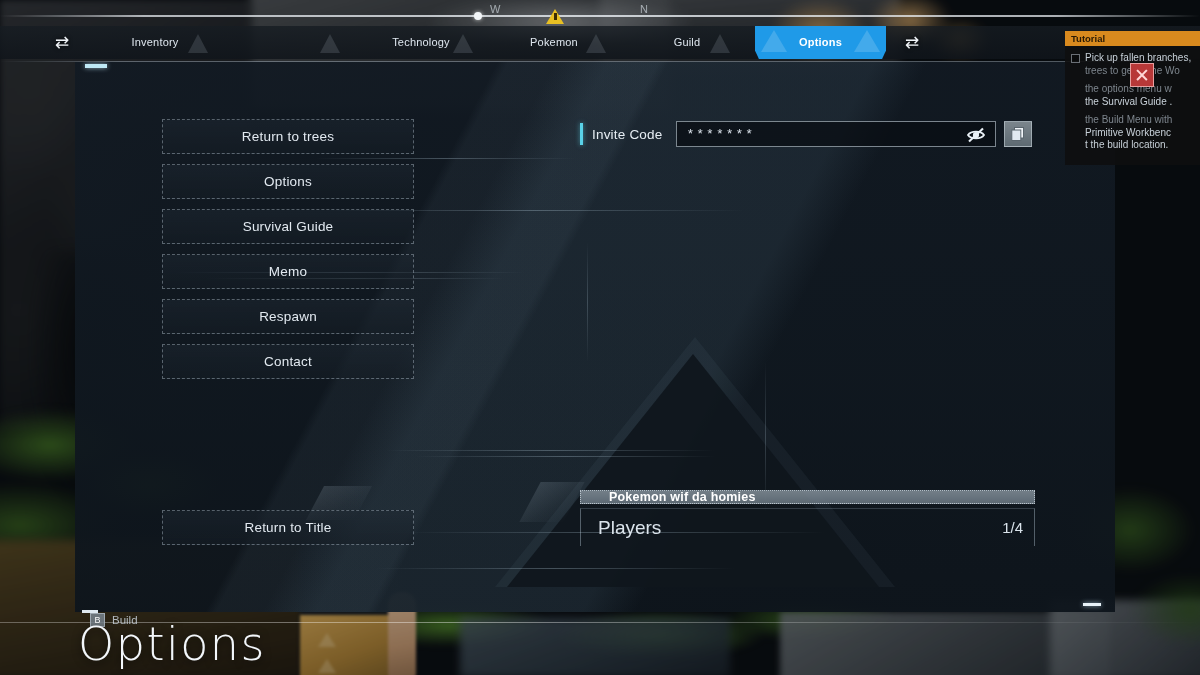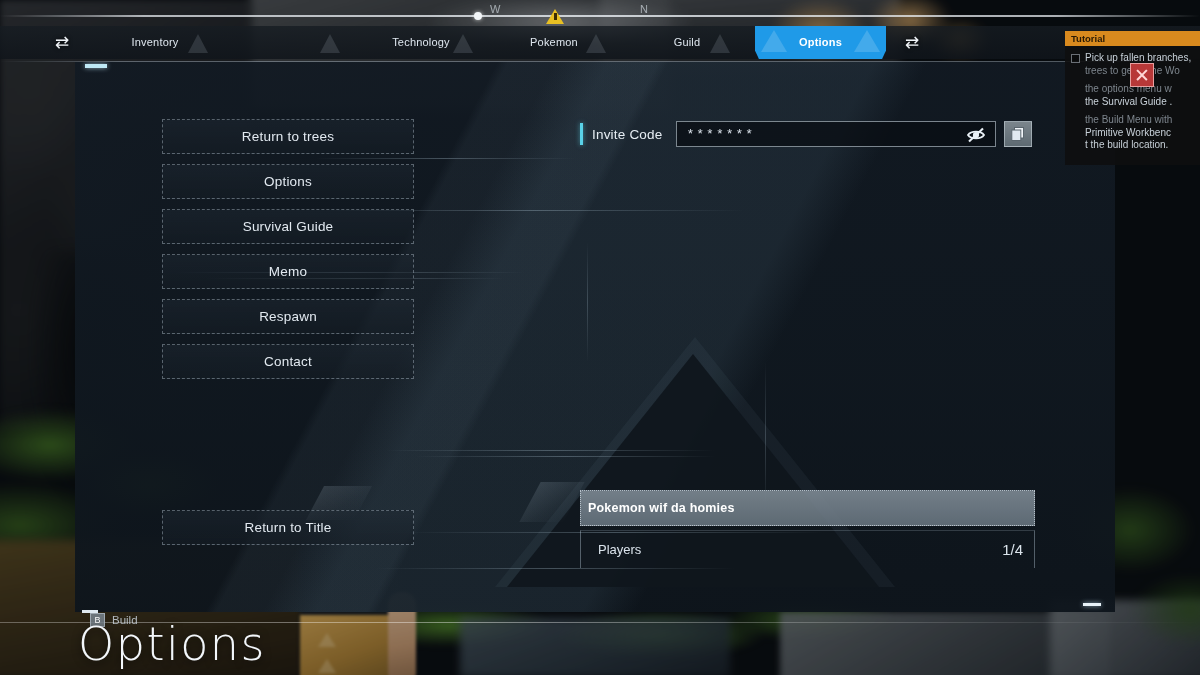--- a/index.html
+++ b/index.html
@@ -266,34 +266,34 @@
   #copy-btn {
     width:28px; height:26px; margin-left:8px;
     background:linear-gradient(180deg, #7b858c 0%, #5e6a72 100%);
     border:1px solid rgba(225,235,242,.45);
     display:flex; align-items:center; justify-content:center; cursor:pointer;
   }
 
   
   #server-info { position:absolute; left:505px; top:428px; width:455px; }
   #server-name-bar {
-    height:36px; background:linear-gradient(180deg, rgba(128,140,150,.88) 0%, rgba(104,117,128,.88) 100%);
+    height:14px; background:linear-gradient(180deg, rgba(128,140,150,.88) 0%, rgba(104,117,128,.88) 100%);
     border:1px dotted rgba(230,240,248,.62);
-    display:flex; align-items:center; padding-left:7px;
+    display:flex; align-items:center; padding-left:28px;
   }
   #server-name { font-size:12.5px; color:#ffffff; font-weight:bold; letter-spacing:.2px; }
   #players-row {
     position:relative; height:38px; margin-top:4px;
     border-left:1px solid rgba(195,215,230,.38);
     border-right:1px solid rgba(195,215,230,.38);
     border-top:1px solid rgba(195,215,230,.20);
     display:flex; align-items:center; justify-content:space-between;
     padding:0 11px 0 17px;
   }
-  #players-label { font-size:13px; color:#dbe4ec; }
+  #players-label { font-size:19px; color:#dbe4ec; }
   #players-count { font-size:15px; color:#dbe4ec; }
 
   
   #tutorial {
     position:absolute; left:1065px; top:31px; width:160px; z-index:12;
   }
   #tut-head {
     height:15px; background:#d98a1e;
     display:flex; align-items:center; padding-left:6px;
   }

